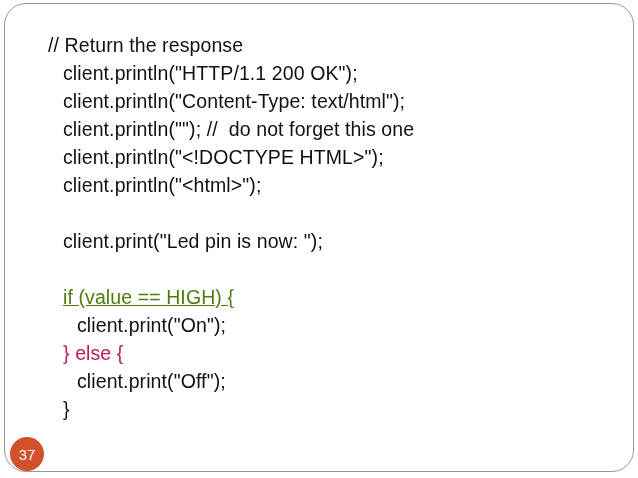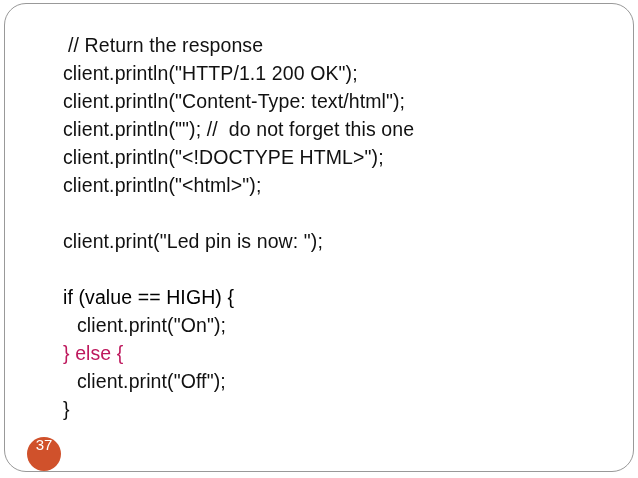--- a/index.html
+++ b/index.html
@@ -31,32 +31,32 @@
     top: 31px;
     right: 20px;
   }
   .code-line {
     font-size: 19.5px;
     line-height: 28px;
     color: #111111;
     white-space: pre;
     letter-spacing: 0.1px;
   }
-  .indent-0 { padding-left: 0; margin-left: 20px; }
+  .indent-0 { padding-left: 0; }
   .indent-1 { padding-left: 15px; }
   .indent-2 { padding-left: 29px; }
   .page-badge {
     position: absolute;
-    left: 27px;
+    left: 10px;
     top: 437px;
     width: 34px;
     height: 34px;
     border-radius: 50%;
     display: flex;
-    align-items: flex-start;
+    align-items: center;
     justify-content: center;
   }
   .page-badge span {
     color: #ffffff;
     font-size: 15px;
     line-height: 15px;
   }
 </style>
 </head>
 <body>
@@ -67,21 +67,21 @@
   <div class="code-block">
       <div class="code-line indent-0" style="color: rgb(17, 17, 17);">// Return the response</div>
       <div class="code-line indent-1" style="color: rgb(17, 17, 17);">client.println("HTTP/1.1 200 OK");</div>
       <div class="code-line indent-1" style="color: rgb(17, 17, 17);">client.println("Content-Type: text/html");</div>
       <div class="code-line indent-1" style="color: rgb(17, 17, 17);">client.println(""); //  do not forget this one</div>
       <div class="code-line indent-1" style="color: rgb(17, 17, 17);">client.println("&lt;!DOCTYPE HTML&gt;");</div>
       <div class="code-line indent-1" style="color: rgb(17, 17, 17);">client.println("&lt;html&gt;");</div>
       <div class="code-line indent-0" style="color: rgb(17, 17, 17);">&nbsp;</div>
       <div class="code-line indent-1" style="color: rgb(17, 17, 17);">client.print("Led pin is now: ");</div>
       <div class="code-line indent-0" style="color: rgb(17, 17, 17);">&nbsp;</div>
-      <div class="code-line indent-1" style="color: #000000;">if (value == HIGH) {</div>
+      <div class="code-line indent-1" style="color: #4d7c0f; text-decoration: underline;">if (value == HIGH) {</div>
       <div class="code-line indent-2" style="color: rgb(17, 17, 17);">client.print("On");</div>
       <div class="code-line indent-1" style="color: #be185d;">} else {</div>
       <div class="code-line indent-2" style="color: rgb(17, 17, 17);">client.print("Off");</div>
       <div class="code-line indent-1" style="color: rgb(17, 17, 17);">}</div>
     </div>
 
   <div class="page-badge" style="background: rgb(208, 81, 43);">
     <span>37</span>
   </div>
 </div>

